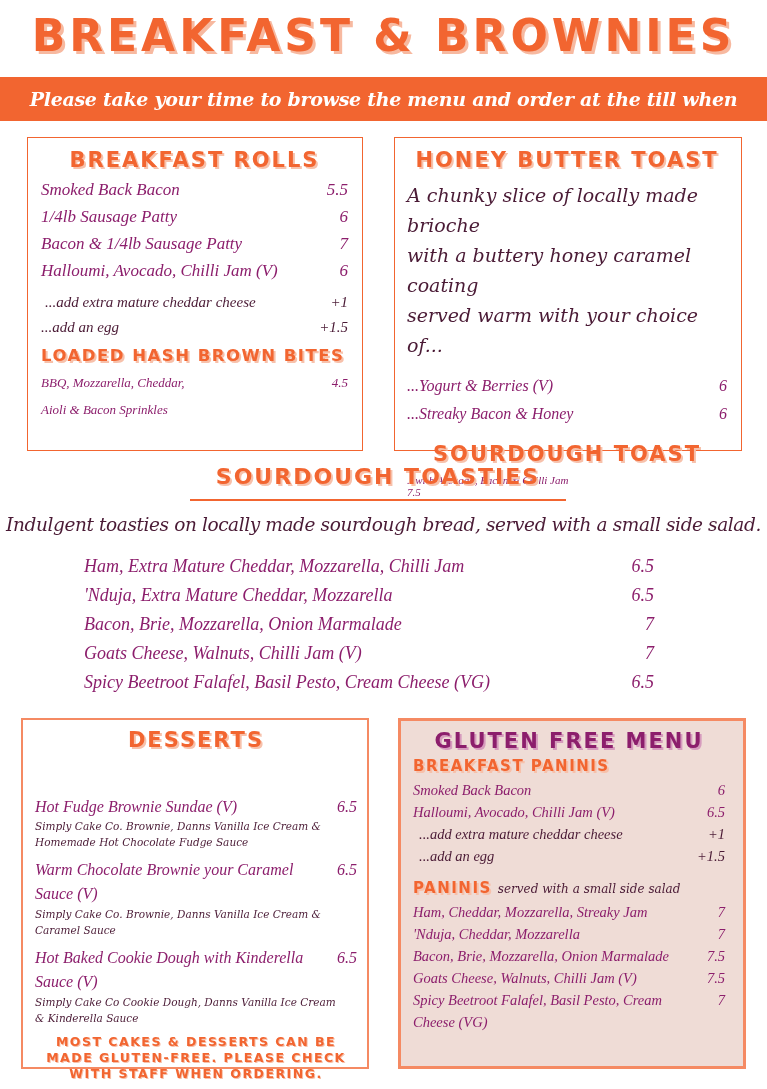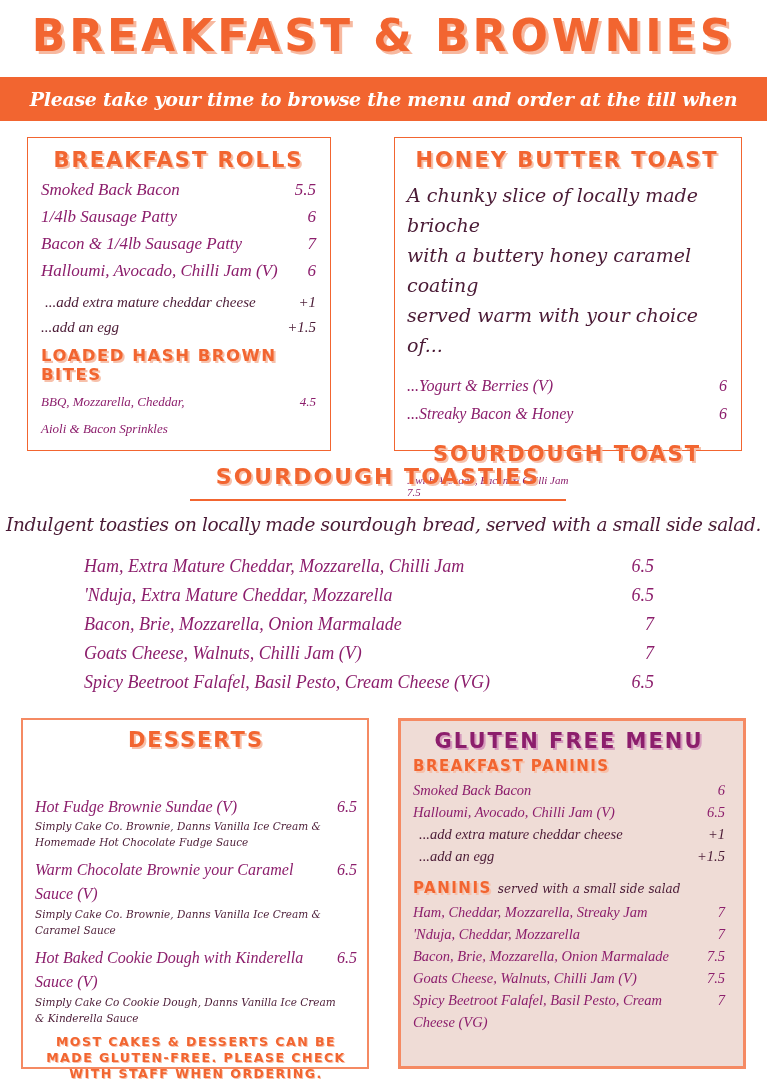--- a/index.html
+++ b/index.html
@@ -34,21 +34,21 @@
     font-family: "DejaVu Sans", sans-serif; font-weight: bold; color: #f26530; text-align: center;
     letter-spacing: 1.5px; text-shadow: 1px 1px 0 #f7c1ab; font-size: 12.5px; line-height: 16px;
   }
 </style>
 </head>
 <body>
 
 <div class="main-title">BREAKFAST &amp; BROWNIES</div>
 <div class="banner">Please take your time to browse the menu and order at the till when you're ready.</div>
 
-<div class="box" style="left:27px;top:137px;width:304px;height:314px;padding:10px 14px 0 13px;">
+<div class="box" style="left:27px;top:137px;width:336px;height:314px;padding:10px 14px 0 13px;">
   <div class="h-sec" style="font-size:21px;margin-bottom:4px;">BREAKFAST ROLLS</div>
   <div style="font-size:17px;line-height:27px;">
     <div class="row">
         <span>Smoked Back Bacon</span>
         <span class="price">5.5</span>
       </div>
     <div class="row">
         <span>1/4lb Sausage Patty</span>
         <span class="price">6</span>
       </div>

